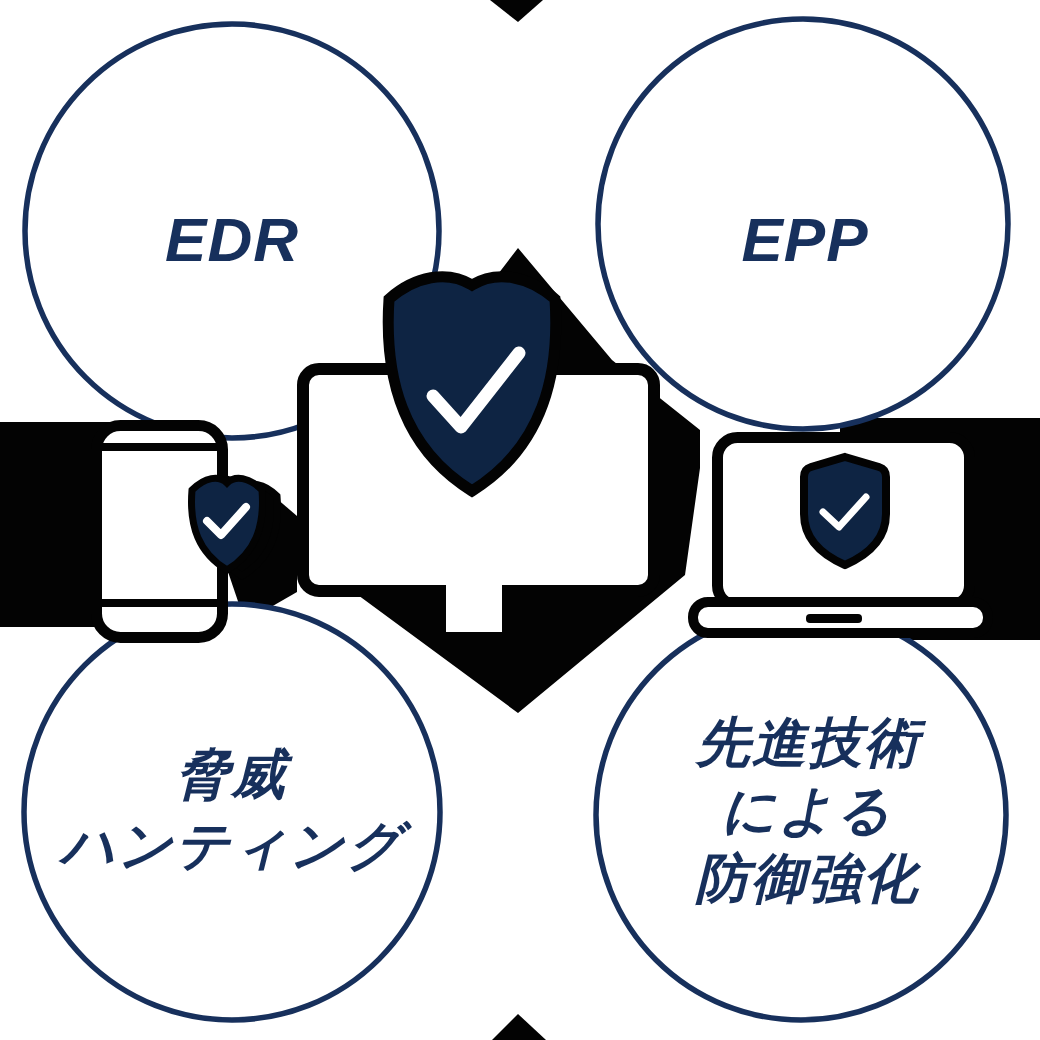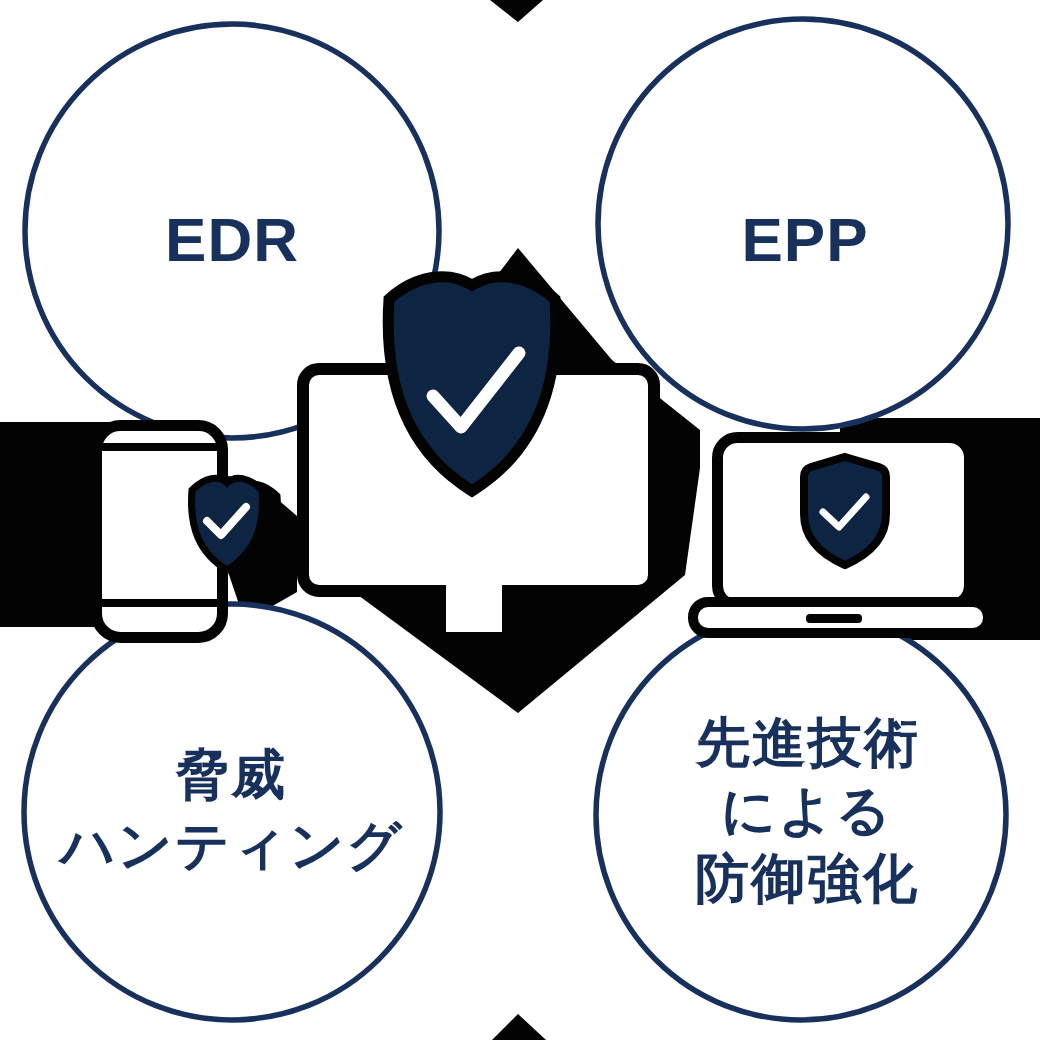--- a/index.html
+++ b/index.html
@@ -8,20 +8,21 @@
     width: 1040px;
     height: 1040px;
     background: #ffffff;
     overflow: hidden;
     font-family: "Liberation Sans", "DejaVu Sans", sans-serif;
   }
   .stage {
     position: relative;
     width: 1040px;
     height: 904px;
+    font-style: italic;
   }
   svg { display: block; }
   .circle-label {
     font-family: "Liberation Sans", "DejaVu Sans", sans-serif;
     font-weight: bold;
     fill: #17305c;
   }
   .label-en { font-size: 62px; letter-spacing: 1px; }
   .label-jp { font-size: 54px; letter-spacing: 2px; }
 </style>

